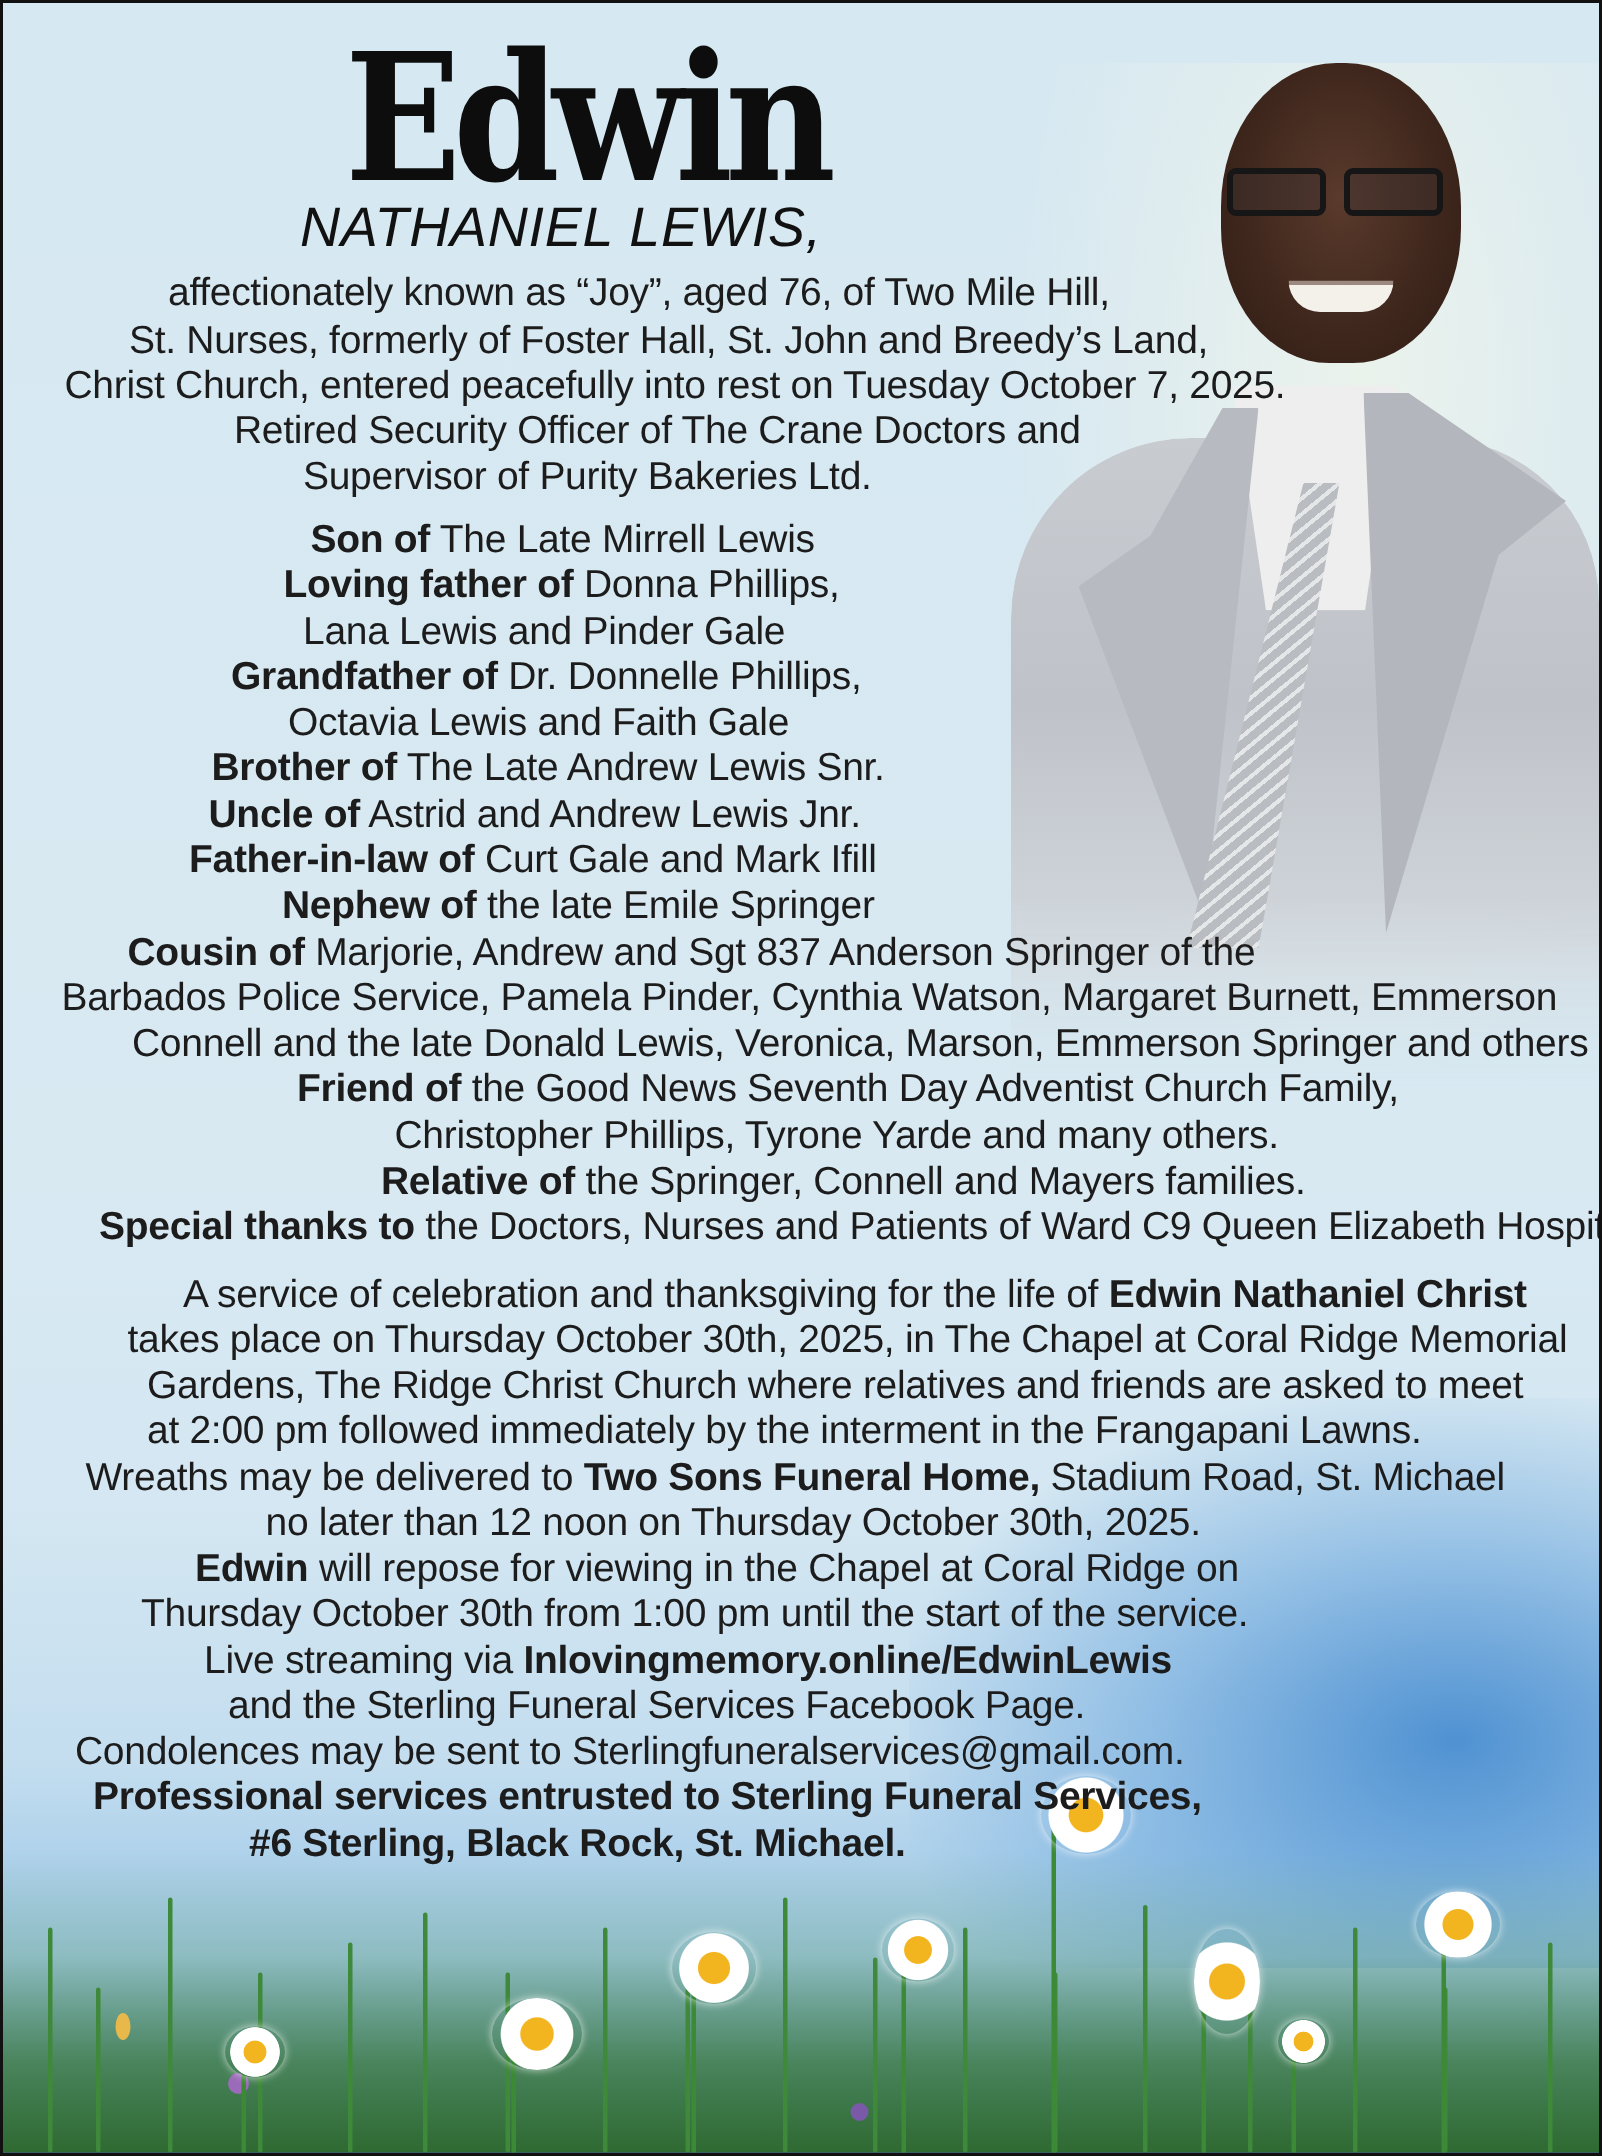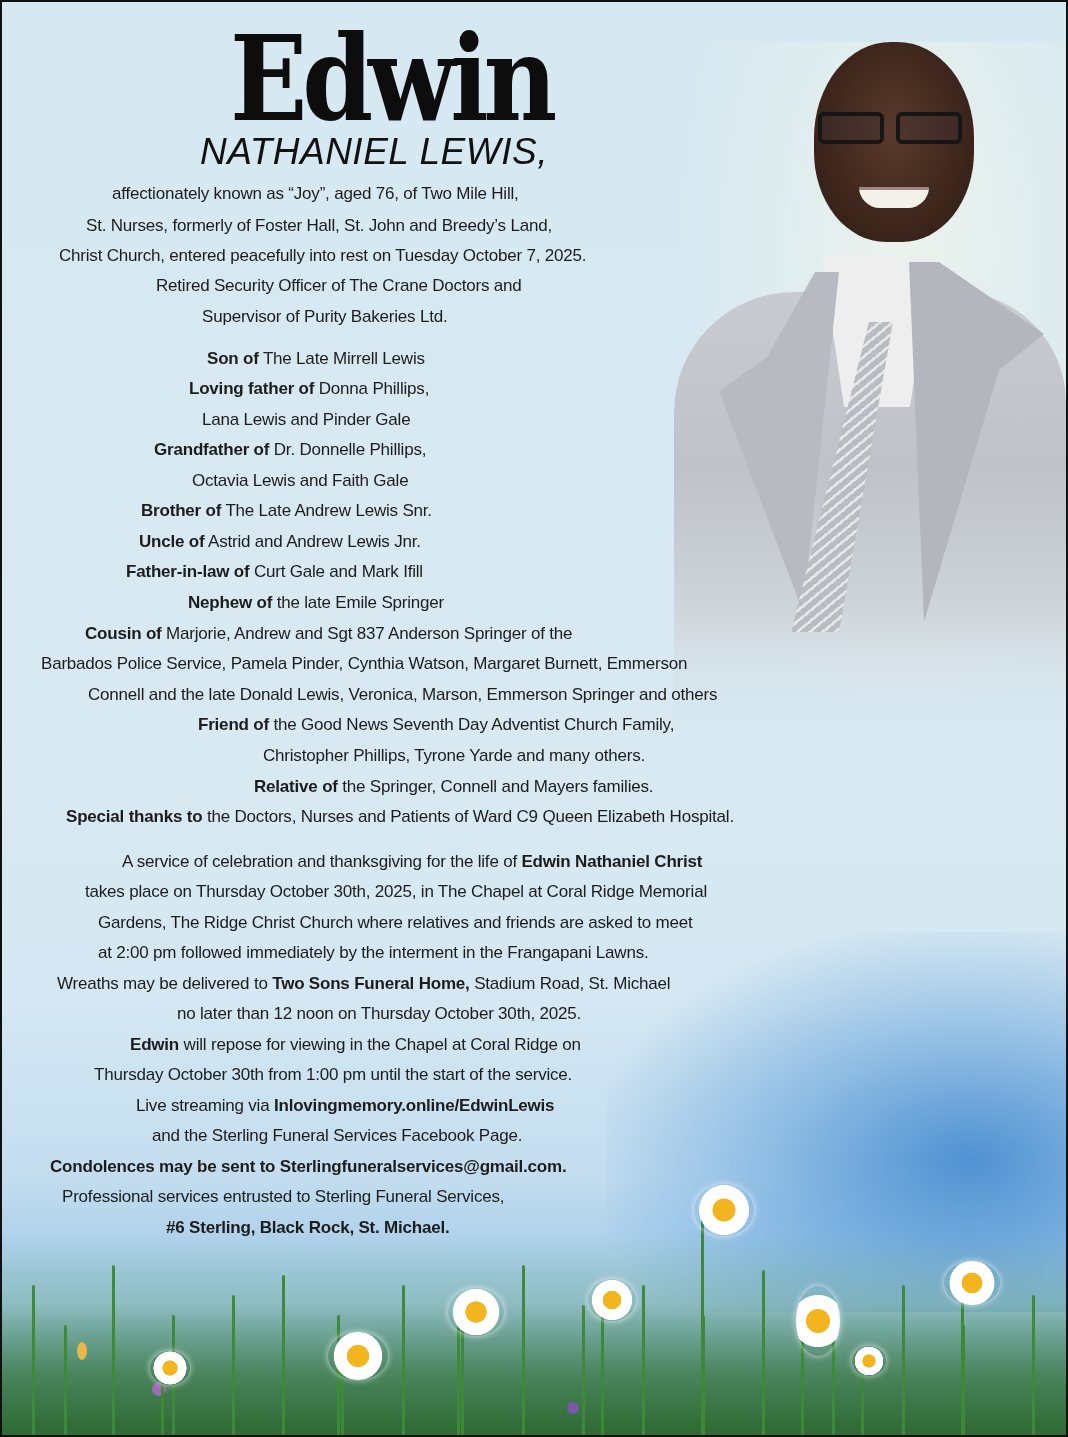--- a/index.html
+++ b/index.html
@@ -79,21 +79,21 @@
     position: absolute; top: 0; width: 58px; height: 24px;
     border: 4px solid #161616; border-radius: 6px; background: rgba(60,50,50,0.4);
   }
   .mouth {
     position: absolute; left: 185px; top: 145px; width: 70px; height: 18px;
     background: #f4f1ea; border-radius: 0 0 40px 40px; border-top: 3px solid #9c8a80;
   }
 
   
   .content { position: absolute; left: 0; top: 0; width: 1064px; }
-  .line { position: absolute; white-space: nowrap; font-size: 17px; line-height: 28px; letter-spacing: -0.2px; }
+  .line { position: absolute; white-space: nowrap; font-size: 26px; line-height: 28px; letter-spacing: -0.2px; }
   .line b { font-weight: 700; }
   .title-first {
     position: absolute; left: 228px; top: 18px;
     font-family: "DejaVu Serif", serif; font-weight: 700;
     font-size: 118px; line-height: 118px; letter-spacing: -6px;
     transform: scaleX(0.86); transform-origin: left top;
     color: #0d0d0d;
   }
   .title-last {
     position: absolute; left: 198px; top: 128px;
@@ -179,21 +179,21 @@
     <div class="mouth"></div>
   </div>
 
   <div class="content">
     <div class="title-first">Edwin</div>
     <div class="title-last">NATHANIEL LEWIS,</div>
 
     <div>
       <div class="line" style="left:110px;top:178px">affectionately known as “Joy”, aged 76, of Two Mile Hill,</div>
       <div class="line" style="left:84px;top:210px">St. Nurses, formerly of Foster Hall, St. John and Breedy’s Land,</div>
-      <div class="line" style="left:57px;top:240px">Christ Church, entered peacefully into rest on Tuesday October 7, 2025.</div>
+      <div class="line" style="left:41px;top:240px">Christ Church, entered peacefully into rest on Tuesday October 7, 2025.</div>
       <div class="line" style="left:154px;top:270px">Retired Security Officer of The Crane Doctors and</div>
       <div class="line" style="left:200px;top:301px">Supervisor of Purity Bakeries Ltd.</div>
     </div>
 
     <div>
       <div class="line" style="left:205px;top:343px"><b>Son of</b><span> The Late Mirrell Lewis</span></div>
       <div class="line" style="left:187px;top:373px"><b>Loving father of</b><span> Donna Phillips,</span></div>
       <div class="line" style="left:200px;top:404px"><b></b><span>Lana Lewis and Pinder Gale</span></div>
       <div class="line" style="left:152px;top:434px"><b>Grandfather of</b><span> Dr. Donnelle Phillips,</span></div>
       <div class="line" style="left:190px;top:465px"><b></b><span>Octavia Lewis and Faith Gale</span></div>
@@ -217,18 +217,18 @@
       <div class="line" style="left:96px;top:937px"><span>at 2:00 pm followed immediately by  the interment in the Frangapani Lawns.</span><b></b><span></span></div>
       <div class="line" style="left:55px;top:968px"><span>Wreaths may be delivered to </span><b>Two Sons Funeral Home,</b><span> Stadium Road, St. Michael</span></div>
       <div class="line" style="left:175px;top:998px"><span>no later than 12 noon on Thursday October 30th, 2025.</span><b></b><span></span></div>
       <div class="line" style="left:128px;top:1029px"><span></span><b>Edwin</b><span> will repose for viewing in the Chapel at Coral Ridge on</span></div>
       <div class="line" style="left:92px;top:1059px"><span>Thursday October 30th from 1:00 pm until the start of the service.</span><b></b><span></span></div>
       <div class="line" style="left:134px;top:1090px"><span>Live streaming via </span><b>Inlovingmemory.online/EdwinLewis</b><span></span></div>
       <div class="line" style="left:150px;top:1120px"><span>and the Sterling Funeral Services Facebook Page.</span><b></b><span></span></div>
     </div>
 
     <div>
-      <div class="line" style="left:48px;top:1151px;font-weight:700">Condolences may be sent to Sterlingfuneralservices@gmail.com.</div>
-      <div class="line" style="left:60px;top:1181px;font-weight:400">Professional services entrusted to Sterling Funeral Services,</div>
+      <div class="line" style="left:48px;top:1151px;font-weight:400">Condolences may be sent to Sterlingfuneralservices@gmail.com.</div>
+      <div class="line" style="left:60px;top:1181px;font-weight:700">Professional services entrusted to Sterling Funeral Services,</div>
       <div class="line" style="left:164px;top:1212px;font-weight:700">#6 Sterling, Black Rock, St. Michael.</div>
     </div>
   </div>
 </div>
 
 </body></html>

